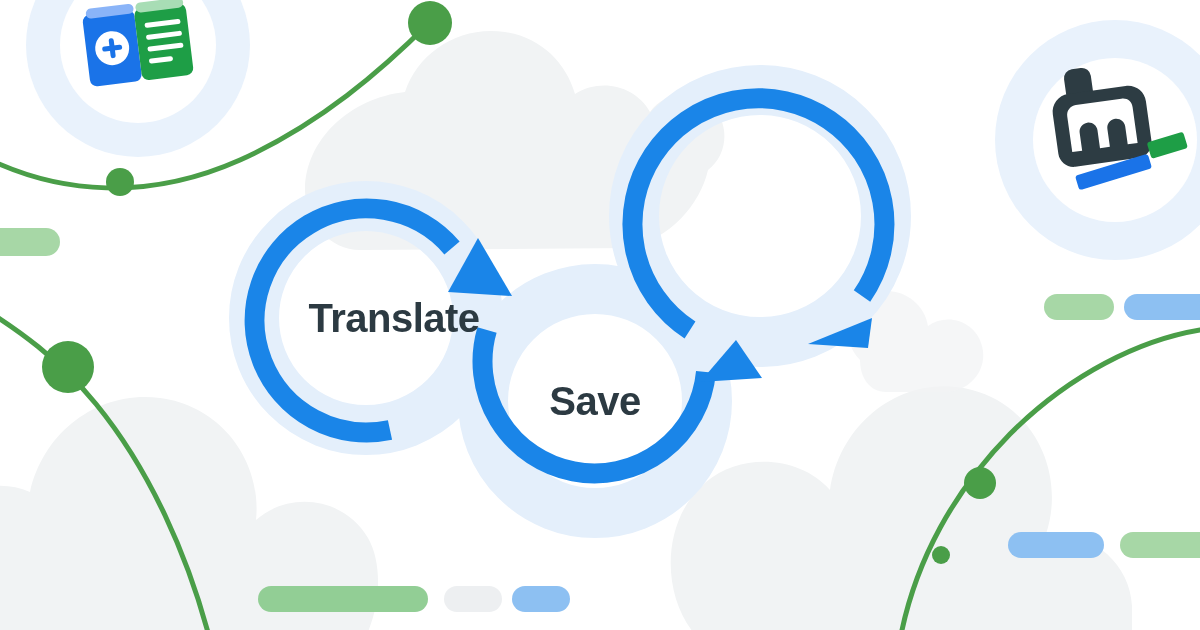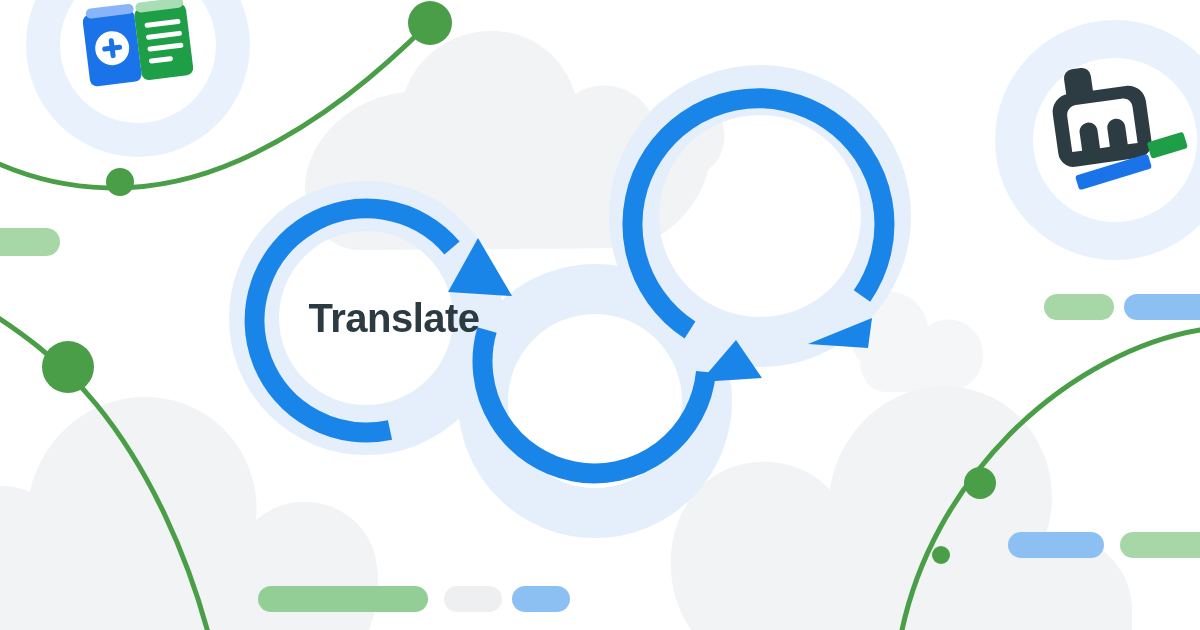--- a/index.html
+++ b/index.html
@@ -150,15 +150,16 @@
                  L -34 6 L -44 6 Z"></path>
         <rect x="-44" y="24" width="76" height="15" rx="3" fill="#1A73E8" transform="rotate(-9 -6 31)"></rect>
         <rect x="32" y="4" width="38" height="17" rx="3" fill="#1E9E46" transform="rotate(-9 51 12)"></rect>
       </g>
 
     </g>
   </svg>
 
   <div class="label" id="lbl-translate">Translate</div>
 
+  <div class="label" id="lbl-save">Save</div>
 
 
 </div>
 
 </body></html>

